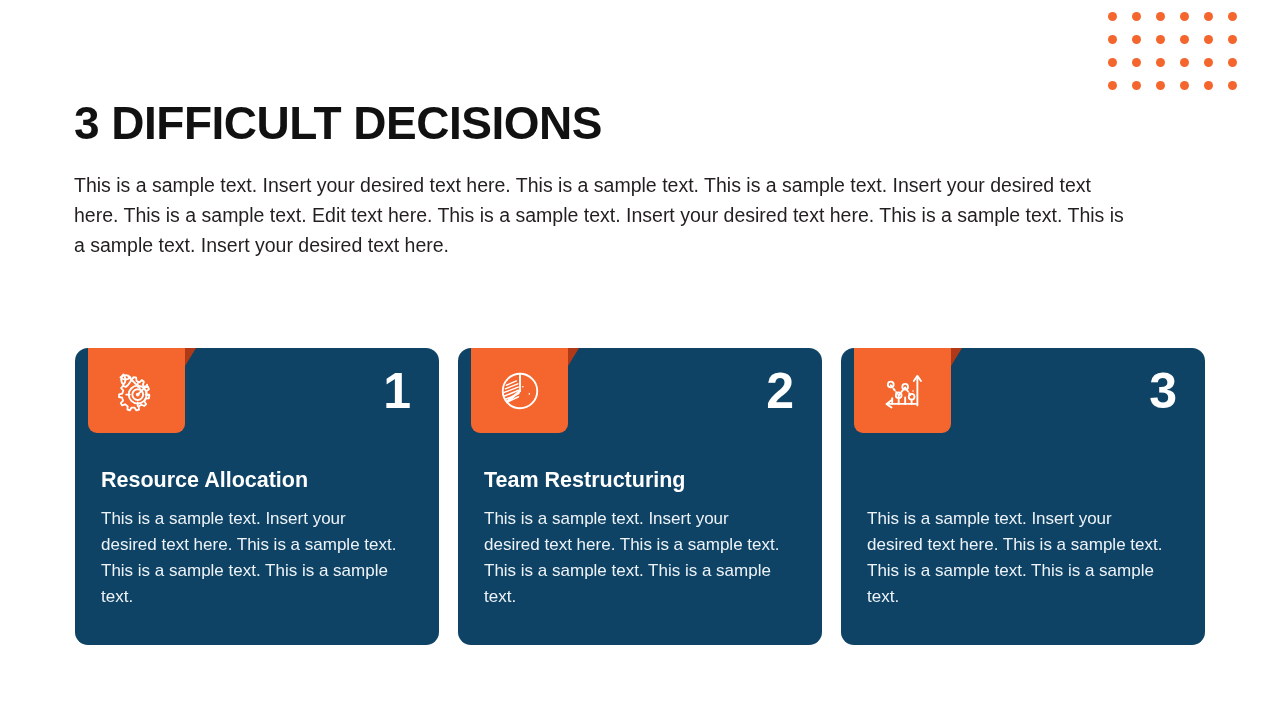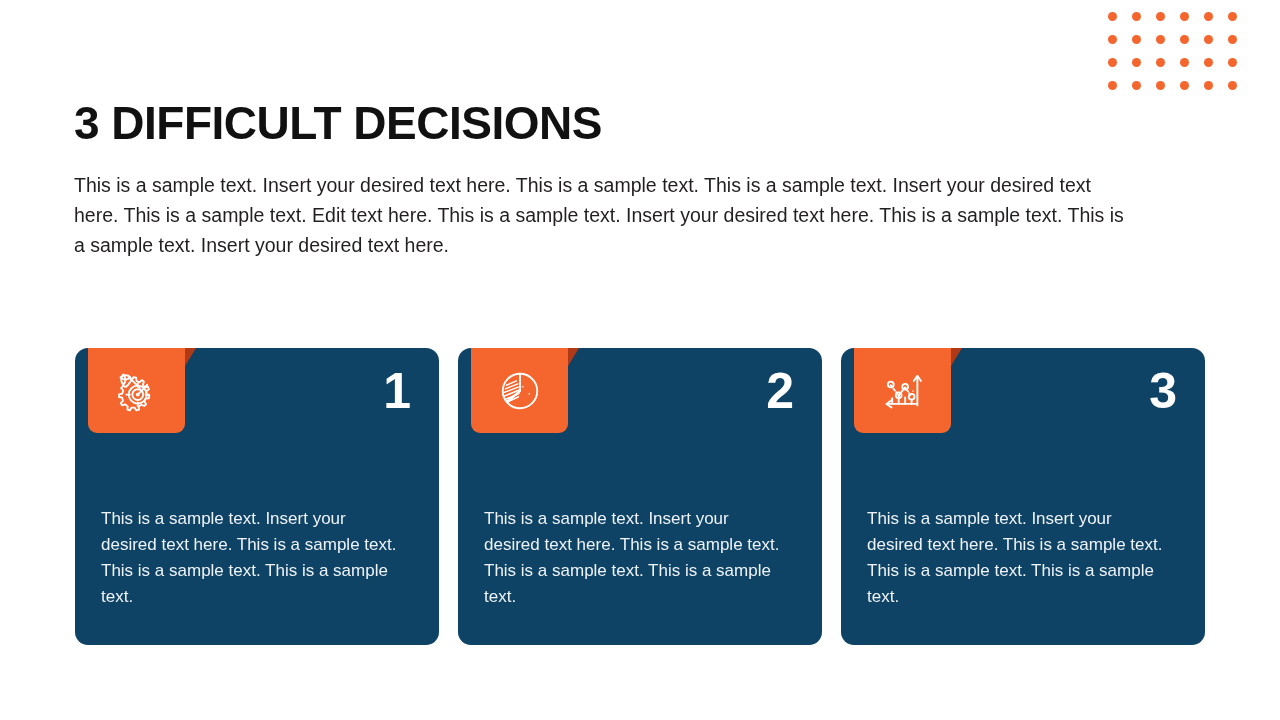--- a/index.html
+++ b/index.html
@@ -125,20 +125,21 @@
           <path d="M34 16 l3.6 .9 .5 4.6 4.2 1.9 3.3-3.2 3 2.4 -1.5 4.4 2.9 3.7 4.4-1 1.3 3.6 -3.8 2.7 .2 4.7 4.3 1.6 -.8 3.7 -4.5 .4 -2 4.2 2.7 3.6 -2.6 2.8 -4.2-1.8 -3.9 2.6 .5 4.5 -3.7 1 -2.4-3.9 -4.7-.2 -2 4.1 -3.6-1.3 .3-4.5 -3.6-3 -4.2 1.7 -2-3.3 3.2-3.2 -1.2-4.6 -4.5-.9 .2-3.8 4.4-1 1.6-4.4 -3.1-3.4 2.3-3 4.3 1.4 3.4-3.2z" transform="translate(-6,-3) scale(0.98)"></path>
           <circle cx="33" cy="37" r="12.5"></circle>
           <circle cx="33" cy="37" r="7.5"></circle>
           <circle cx="33" cy="37" r="2.6" fill="#fff" stroke="none"></circle>
           <path d="M33 21 v5 M33 48 v5 M17 37 h5 M44 37 h5"></path>
           <path d="M33 37 L46 24"></path>
           <circle cx="46" cy="23" r="1.2" fill="#fff" stroke="none"></circle>
         </svg>
       </div>
       <div class="card-number">1</div>
+      <div class="card-title">Resource Allocation</div>
       <div class="card-body">This is a sample text. Insert your desired text here. This is a sample text. This is a sample text. This is a sample text.</div>
     </div>
 
     <div class="card card--2">
       <div class="card-tab-fold"></div>
       <div class="card-tab">
         <svg viewBox="0 0 64 64" fill="none" stroke="#fff" stroke-width="2.6" stroke-linecap="round" stroke-linejoin="round">
           <circle cx="32" cy="32" r="24"></circle>
           <path d="M32 8 L32 32 L14 48"></path>
           <path d="M32 32 L56 32" opacity="0"></path>
@@ -149,20 +150,21 @@
             <path d="M10 34 L29.5 26.5"></path>
             <path d="M10.5 39 L30 31"></path>
             <path d="M12 43.5 L30.5 35.5"></path>
             <path d="M15 47 L30 40"></path>
           </g>
           <circle cx="36" cy="26" r="1.1" fill="#fff" stroke="none"></circle>
           <circle cx="45" cy="36" r="1.1" fill="#fff" stroke="none"></circle>
         </svg>
       </div>
       <div class="card-number">2</div>
+      <div class="card-title">Team Restructuring</div>
       <div class="card-body">This is a sample text. Insert your desired text here. This is a sample text. This is a sample text. This is a sample text.</div>
     </div>
 
     <div class="card card--3">
       <div class="card-tab-fold"></div>
       <div class="card-tab">
         <svg viewBox="0 0 64 64" fill="none" stroke="#fff" stroke-width="2.6" stroke-linecap="round" stroke-linejoin="round">
 
           <path d="M52 52 L52 12"></path>
           <path d="M47 18 L52 11 L57 18"></path>

